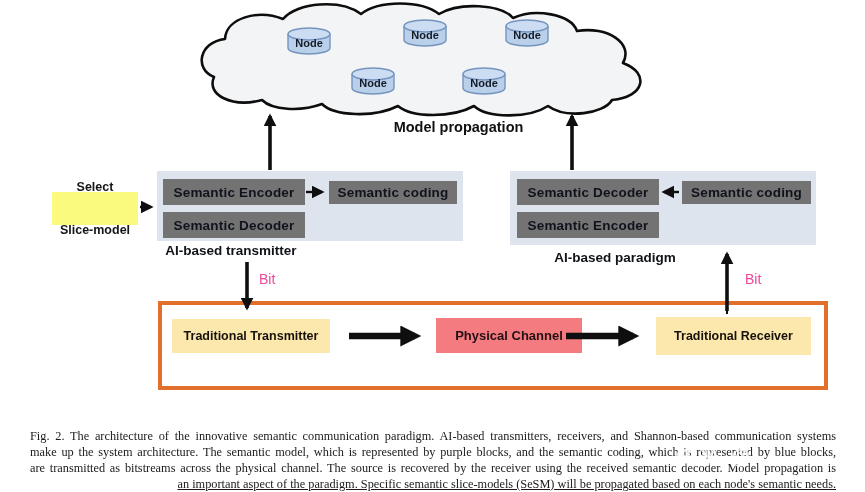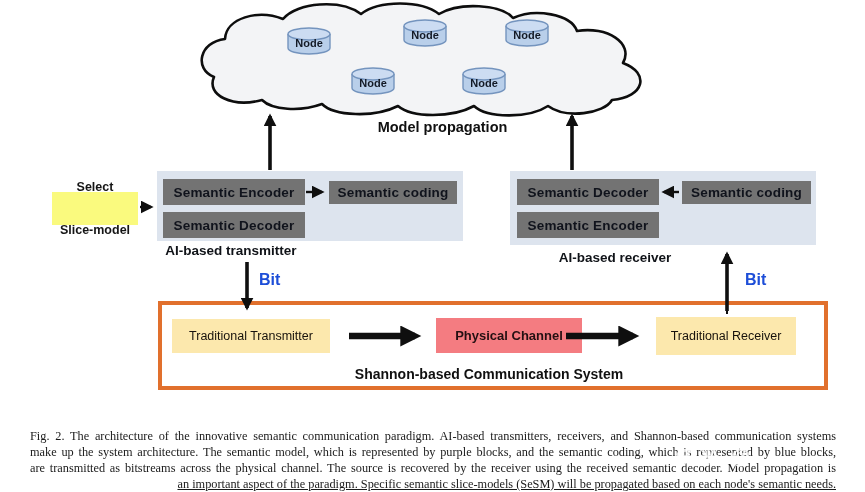--- a/index.html
+++ b/index.html
@@ -10,25 +10,25 @@
   .panel{background:#dde4ee;z-index:1;}
   .bluebox{background:#737373;z-index:2;display:flex;align-items:center;justify-content:center;
            font-weight:bold;font-size:13.5px;color:#10131c;letter-spacing:.2px;}
   .grouplabel{font-weight:bold;font-size:13.5px;color:#101318;z-index:4;}
   
   .select-box{background:#fafa7e;z-index:2;display:flex;flex-direction:column;align-items:center;
               justify-content:center;font-weight:bold;font-size:12.5px;line-height:15px;color:#151515;}
   
   .shannon{border:4px solid #e1702d;background:#ffffff;z-index:1;}
   .tradbox{background:#fce8ad;z-index:2;display:flex;align-items:center;justify-content:center;
-           font-weight:normal;font-size:12.5px;color:#17120c;}
+           font-weight:bold;font-size:12.5px;color:#17120c;}
   .channelbox{background:#f47c81;z-index:2;display:flex;align-items:center;justify-content:center;
               font-weight:bold;font-size:13px;color:#241012;}
   .shannon-title{z-index:2;font-weight:bold;font-size:14px;text-align:center;color:#101010;}
-  .bitlabel{z-index:4;font-weight:bold;font-size:16px;color:#1d4ed8;}
+  .bitlabel{z-index:4;font-weight:normal;font-size:14px;color:#ec4899;}
   .cloudlabel{z-index:4;font-weight:bold;font-size:14.5px;color:#101010;}
   .nodelabel{z-index:4;font-weight:bold;font-size:11px;color:#131a26;text-align:center;}
   svg.layer{position:absolute;left:0;top:0;z-index:3;pointer-events:none;}
   
   .caption{z-index:1;font-family:"Liberation Serif",serif;font-size:12.3px;line-height:16px;
            color:#1a1a1a;width:806px;}
   .cap-just{text-align:justify;text-align-last:justify;white-space:nowrap;}
   .cap-last{text-align:right;text-decoration:underline;}
   .watermark{z-index:5;font-size:20px;font-weight:bold;color:rgba(255,255,255,0.78);
              letter-spacing:3px;text-shadow:0 0 2px rgba(255,255,255,0.5);}
@@ -100,47 +100,46 @@
     <path d="M349 336 L415 336" stroke="#0f0f0f" stroke-width="6.5" marker-end="url(#ahBig)"></path>
     <path d="M566 336 L633 336" stroke="#0f0f0f" stroke-width="6.5" marker-end="url(#ahBig)"></path>
   </svg>
 
   <div class="abs nodelabel" style="left:288px;top:37px;width:42px;">Node</div>
   <div class="abs nodelabel" style="left:404px;top:29px;width:42px;">Node</div>
   <div class="abs nodelabel" style="left:506px;top:29px;width:42px;">Node</div>
   <div class="abs nodelabel" style="left:352px;top:77px;width:42px;">Node</div>
   <div class="abs nodelabel" style="left:463px;top:77px;width:42px;">Node</div>
 
-  <div class="abs cloudlabel" style="left:360px;top:119px;width:165px;text-align:center;">Model propagation</div>
+  <div class="abs cloudlabel" style="left:376px;top:119px;width:165px;text-align:center;">Model propagation</div>
 
   <div class="abs select-box" style="left:52px;top:192px;width:86px;height:33px;gap:28px;">
     <span>Select</span>
     <span>Slice-model</span>
   </div>
 
   <div class="abs panel" style="left:157px;top:171px;width:306px;height:70px;"></div>
   <div class="abs bluebox" style="left:163px;top:179px;width:142px;height:26px;">Semantic Encoder</div>
   <div class="abs bluebox" style="left:163px;top:212px;width:142px;height:26px;">Semantic Decoder</div>
   <div class="abs bluebox" style="left:329px;top:181px;width:128px;height:23px;">Semantic coding</div>
   <div class="abs grouplabel" style="left:157px;top:243px;width:148px;text-align:center;">AI-based transmitter</div>
 
   <div class="abs panel" style="left:510px;top:171px;width:306px;height:74px;"></div>
   <div class="abs bluebox" style="left:517px;top:179px;width:142px;height:26px;">Semantic Decoder</div>
   <div class="abs bluebox" style="left:682px;top:181px;width:129px;height:23px;">Semantic coding</div>
   <div class="abs bluebox" style="left:517px;top:212px;width:142px;height:26px;">Semantic Encoder</div>
-  <div class="abs grouplabel" style="left:545px;top:250px;width:140px;text-align:center;">AI-based receiver</div>
+  <div class="abs grouplabel" style="left:545px;top:250px;width:140px;text-align:center;">AI-based paradigm</div>
 
   <div class="abs bitlabel" style="left:259px;top:271px;">Bit</div>
   <div class="abs bitlabel" style="left:745px;top:271px;">Bit</div>
 
   <div class="abs shannon" style="left:158px;top:301px;width:662px;height:81px;"></div>
   <div class="abs tradbox" style="left:172px;top:319px;width:158px;height:34px;">Traditional Transmitter</div>
   <div class="abs channelbox" style="left:436px;top:318px;width:146px;height:35px;">Physical Channel</div>
-  <div class="abs tradbox" style="left:656px;top:317px;width:140px;height:38px;text-align:center;">Traditional Receiver</div>
-  <div class="abs shannon-title" style="left:162px;top:366px;width:654px;">Shannon-based Communication System</div>
+  <div class="abs tradbox" style="left:656px;top:317px;width:155px;height:38px;text-align:center;">Traditional Receiver</div>
 
   <div class="abs caption" style="left:30px;top:428px;">
     <div class="cap-just">Fig. 2.  The architecture of the innovative semantic communication paradigm. AI-based transmitters, receivers, and Shannon-based communication systems</div>
     <div class="cap-just">make up the system architecture. The semantic model, which is represented by purple blocks, and the semantic coding, which is represented by blue blocks,</div>
     <div class="cap-just">are transmitted as bitstreams across the physical channel. The source is recovered by the receiver using the received semantic decoder. Model propagation is</div>
     <div class="cap-last">an important aspect of the paradigm. Specific semantic slice-models (SeSM) will be propagated based on each node's semantic needs.</div>
   </div>
 
   <div class="abs watermark" style="left:676px;top:443px;text-align:right;">知乎 @</div>
 

